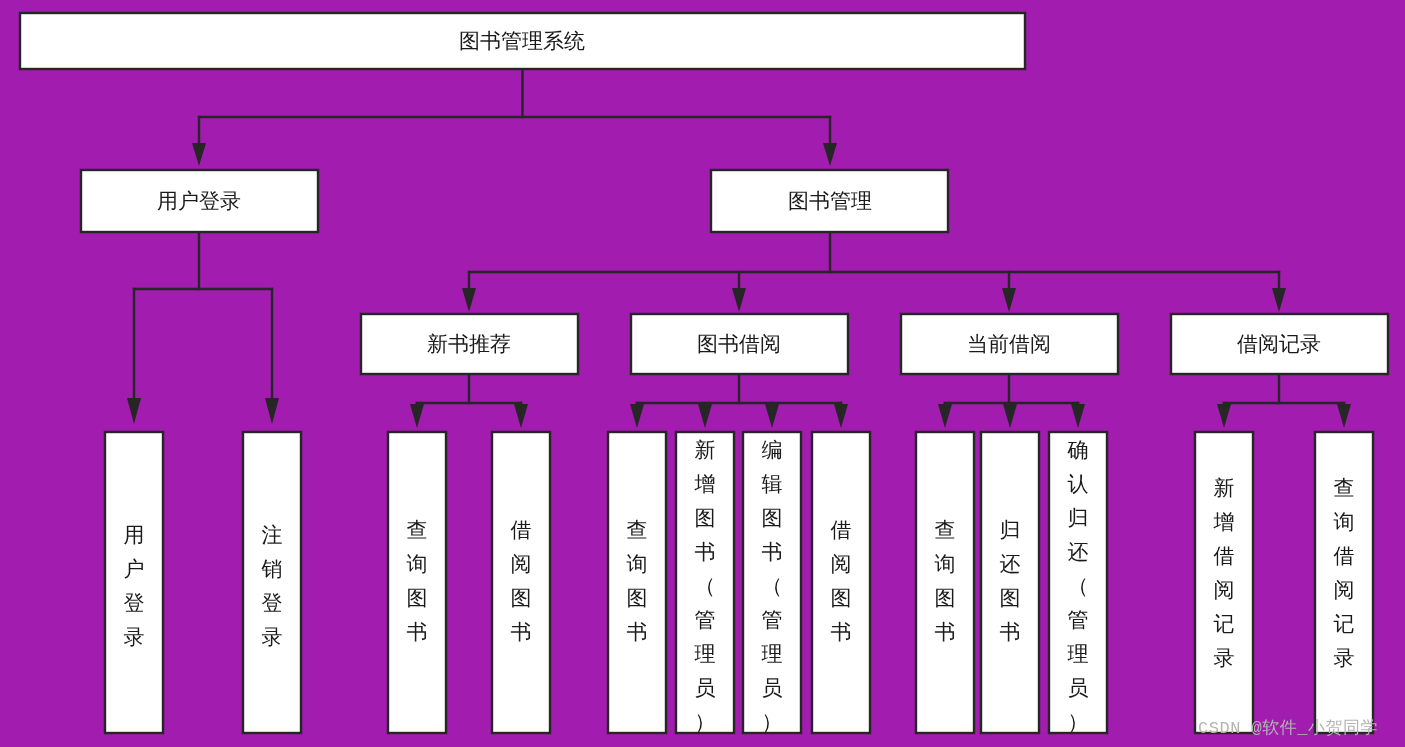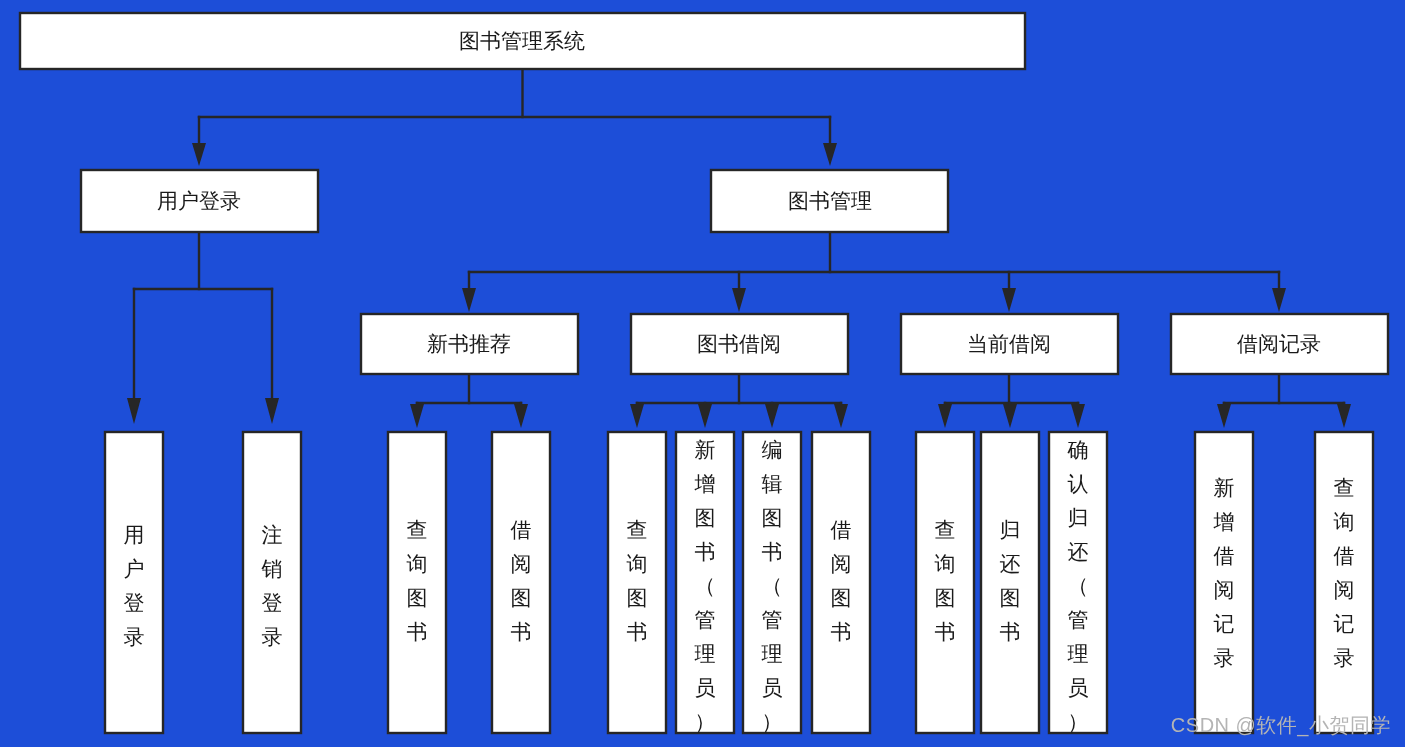--- a/index.html
+++ b/index.html
@@ -11,21 +11,21 @@
   body {
     width: 1405px;
     height: 747px;
     font-family: "Liberation Sans", "DejaVu Sans", sans-serif;
     overflow: hidden;
   }
   #diagram-root {
     position: relative;
     width: 1405px;
     height: 747px;
-    background: #1d4ed8;
+    background: #a21caf;
   }
   svg#tree-svg {
     position: absolute;
     left: 0;
     top: 0;
     width: 1405px;
     height: 747px;
   }
   .node-box {
     fill: #ffffff;
@@ -50,24 +50,24 @@
     dominant-baseline: middle;
   }
   .node-label-v {
     font-family: "Liberation Sans", "DejaVu Sans", sans-serif;
     font-size: 21px;
     fill: #1a1a1a;
     text-anchor: middle;
   }
   .watermark-text {
     position: absolute;
-    right: 14px;
+    right: 27px;
     bottom: 8px;
-    font-family: Liberation Sans, sans-serif;
-    font-size: 20px;
+    font-family: Liberation Mono, monospace;
+    font-size: 17px;
     color: #b4b4b4;
     letter-spacing: 0.5px;
     white-space: nowrap;
     user-select: none;
   }
 </style>
 </head>
 <body>
 
 <div id="diagram-root">

